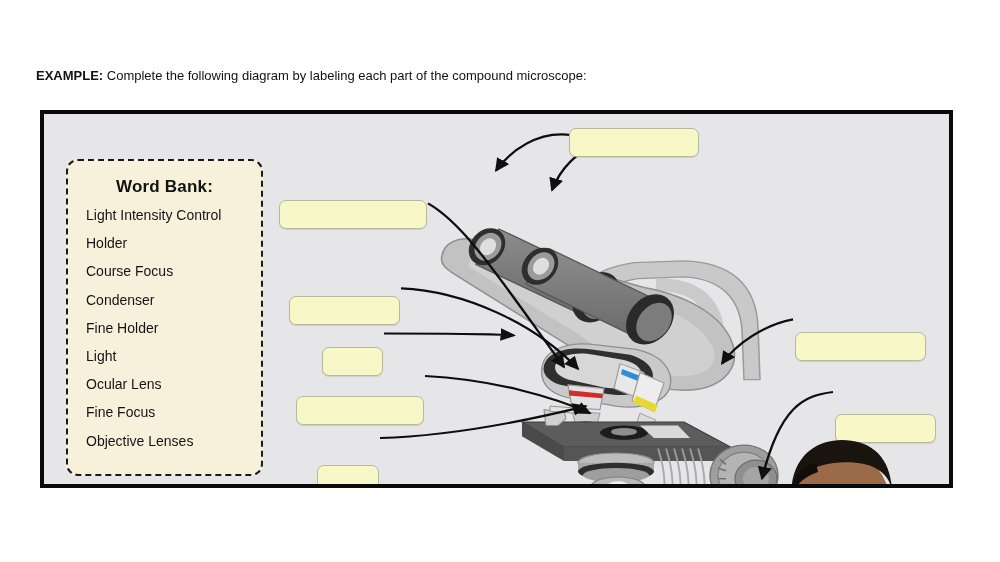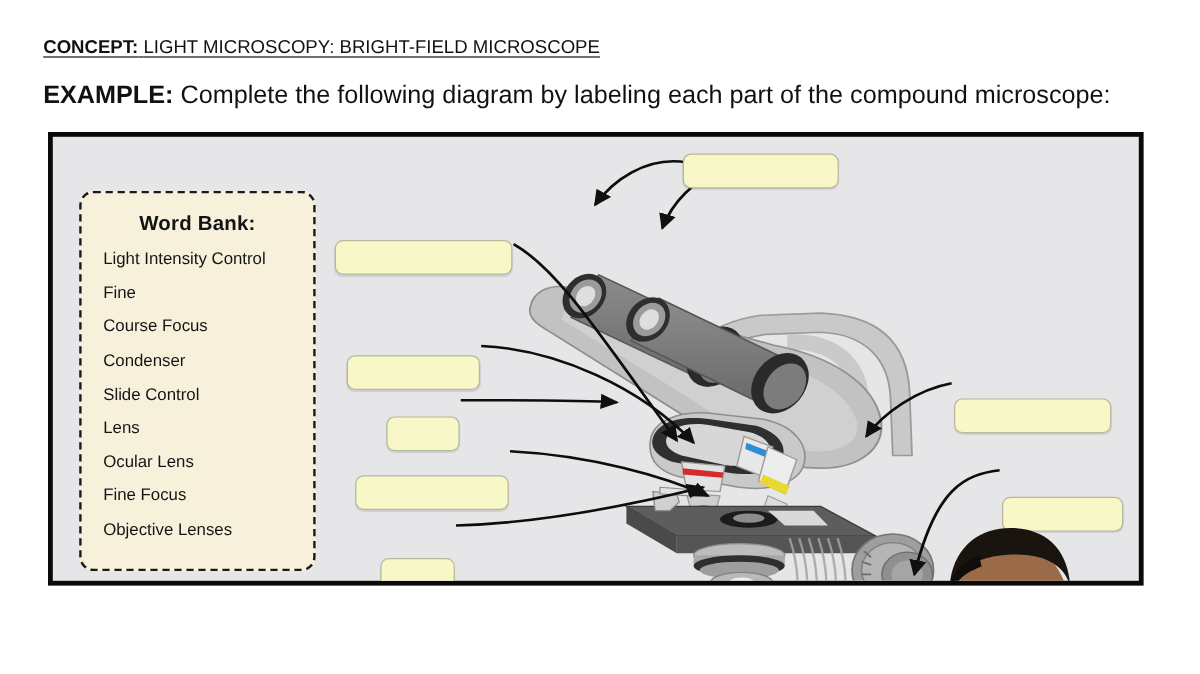--- a/index.html
+++ b/index.html
@@ -7,21 +7,21 @@
     width: 1000px; height: 562px;
     background: #ffffff;
     font-family: "Liberation Sans", sans-serif;
     overflow: hidden;
   }
   #root { position: relative; width: 1000px; height: 562px; background: #fff; }
 
   
   .hdr-line { position: absolute; white-space: nowrap; color: #111; }
   #concept-line { left: 36px; top: 31px; font-size: 15.5px; }
-  #example-line { left: 36px; top: 68px; font-size: 21px; }
+  #example-line { left: 36px; top: 68px; font-size: 13px; }
   .lbl-bold { font-weight: 700; }
   .underline-all { text-decoration: underline; text-underline-offset: 3px; }
 
   
   #diagram-frame {
     position: absolute; left: 40px; top: 110px;
     width: 913px; height: 378px;
     background: #e6e6e8;
     border: 4px solid #0a0a0a;
     overflow: hidden;
@@ -63,23 +63,20 @@
     position: absolute; left: 652px; top: 318px;
     width: 270px; height: 244px; overflow: visible; z-index: 40;
   }
   #presenter svg { display: block; }
 </style>
 </head>
 <body>
 
 <div id="root">
 
-  <div class="hdr-line" id="concept-line">
-    <span class="lbl-bold underline-all">CONCEPT:</span><span class="underline-all">&nbsp;</span><span class="underline-all">LIGHT MICROSCOPY: BRIGHT-FIELD MICROSCOPE</span>
-  </div>
   <div class="hdr-line" id="example-line">
     <span class="lbl-bold">EXAMPLE:</span>&nbsp;<span>Complete the following diagram by labeling each part of the compound microscope:</span>
   </div>
 
   <div id="diagram-frame">
     <div id="diagram-canvas">
 
       <svg id="art" viewBox="0 0 905 418" preserveAspectRatio="none">
         <defs>
           <linearGradient id="gTube" x1="0" y1="0" x2="0" y2="1">
@@ -241,25 +238,25 @@
 
           <path d="M836 392 C790 396 740 400 700 484"></path>
         </g>
 
         <path d="M789 314 C760 318 736 330 718 412" fill="none" stroke="#0d0d0d" stroke-width="2.4" marker-end="url(#ah)"></path>
       </svg>
 
       <div id="word-bank">
         <div id="word-bank-title">Word Bank:</div>
         <div class="wb-item">Light Intensity Control</div>
-        <div class="wb-item">Fine</div>
+        <div class="wb-item">Holder</div>
         <div class="wb-item">Course Focus</div>
         <div class="wb-item">Condenser</div>
-        <div class="wb-item">Slide Control</div>
-        <div class="wb-item">Lens</div>
+        <div class="wb-item">Fine Holder</div>
+        <div class="wb-item">Light</div>
         <div class="wb-item">Ocular Lens</div>
         <div class="wb-item">Fine Focus</div>
         <div class="wb-item">Objective Lenses</div>
       </div>
 
       <div id="answer-layer">
           <div class="answer-box" style="left: 525px; top: 14px; width: 130px; height: 29px;"></div>
           <div class="answer-box" style="left: 235px; top: 86px; width: 148px; height: 29px;"></div>
           <div class="answer-box" style="left: 245px; top: 182px; width: 111px; height: 29px;"></div>
           <div class="answer-box" style="left: 278px; top: 233px; width: 61px; height: 29px;"></div>

